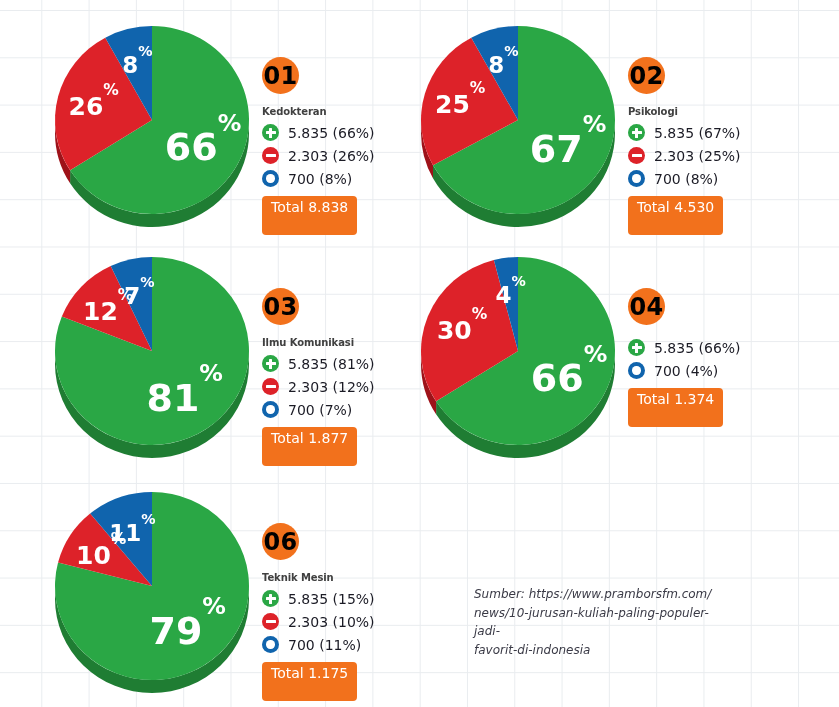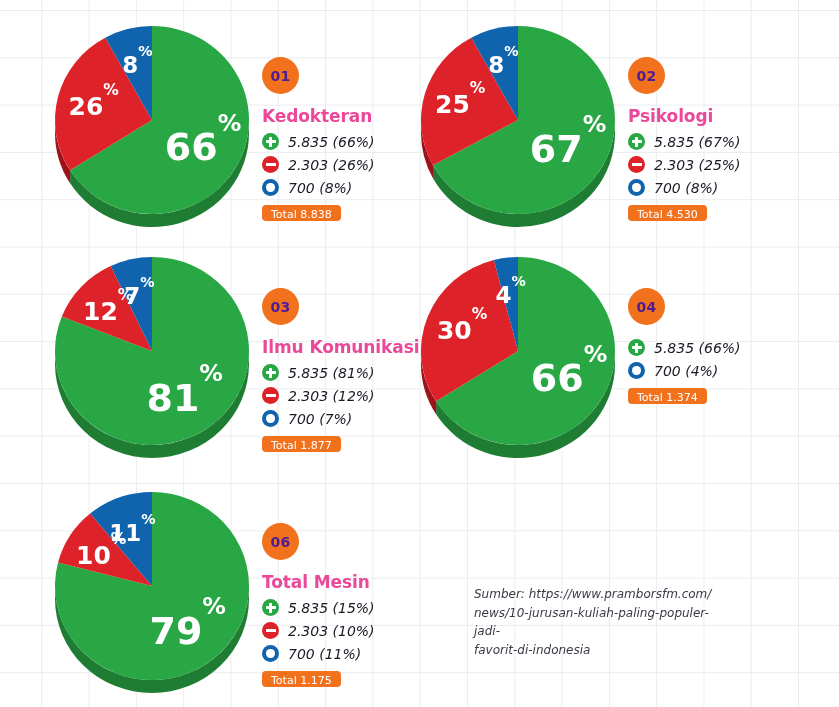--- a/index.html
+++ b/index.html
@@ -62,33 +62,33 @@
 
   
   .info {
     position: absolute;
   }
   .num-badge {
     width: 37px;
     height: 37px;
     border-radius: 50%;
     background: #f2711c;
-    color: #4c1d95;
-    font-size: 14px;
+    color: #000000;
+    font-size: 24px;
     font-weight: bold;
     display: flex;
     align-items: center;
     justify-content: center;
     letter-spacing: 0.3px;
     margin-bottom: 12px;
   }
   .info-title {
-    font-size: 17px;
+    font-size: 10px;
     font-weight: bold;
-    color: #ec4899;
+    color: #404040;
     margin-bottom: 5px;
     white-space: nowrap;
     letter-spacing: -0.1px;
   }
   .legend-row {
     display: flex;
     align-items: center;
     margin-bottom: 2px;
     height: 21px;
   }
@@ -125,28 +125,27 @@
     position: absolute;
     left: 4.3px; top: 4.3px;
     width: 8.4px; height: 8.4px;
     border-radius: 50%;
     background: #fff;
   }
   .legend-text {
     font-size: 14px;
     color: #1b1b25;
     white-space: nowrap;
-    font-style: italic;
   }
   .total-badge {
     display: inline-block;
     background: #f2711c;
     color: #fff;
-    font-size: 11px;
-    padding: 3px 9px 0 9px;
+    font-size: 14px;
+    padding: 3px 9px 20px 9px;
     border-radius: 4px;
     margin-top: 5px;
     white-space: nowrap;
   }
 
   
   #source-note {
     position: absolute;
     font-size: 12px;
     font-style: italic;
@@ -301,21 +300,21 @@
           <path d="M 100 98 L 100.00 4.00 A 97 94 0 1 1 6.05 74.62 Z" fill="#2aa745"></path>
           <path d="M 100 98 L 6.05 74.62 A 97 94 0 0 1 38.17 25.57 Z" fill="#dd2229"></path>
           <path d="M 100 98 L 38.17 25.57 A 97 94 0 0 1 100.00 4.00 Z" fill="#1064ad"></path>
           <text class="slice-label" x="135.7" y="142.6" font-size="38"><tspan>79</tspan><tspan class="slice-label-pct" font-size="24" dy="-10.3">%</tspan></text>
           <text class="slice-label" x="49.2" y="66.8" font-size="25"><tspan>10</tspan><tspan class="slice-label-pct" font-size="16" dy="-6.8">%</tspan></text>
           <text class="slice-label" x="80.3" y="44.9" font-size="23"><tspan>11</tspan><tspan class="slice-label-pct" font-size="14" dy="-6.2">%</tspan></text>
         </svg>
       </div>
     <div class="info" style="left:210px; top:35px;">
       <div class="num-badge">06</div>
-      <div class="info-title">Total Mesin</div>
+      <div class="info-title">Teknik Mesin</div>
       <div class="legend-row">
         <span class="legend-icon plus"></span>
         <span class="legend-text">5.835 (15%)</span>
       </div>
       <div class="legend-row">
         <span class="legend-icon minus"></span>
         <span class="legend-text">2.303 (10%)</span>
       </div>
       <div class="legend-row">
         <span class="legend-icon ring"></span>

